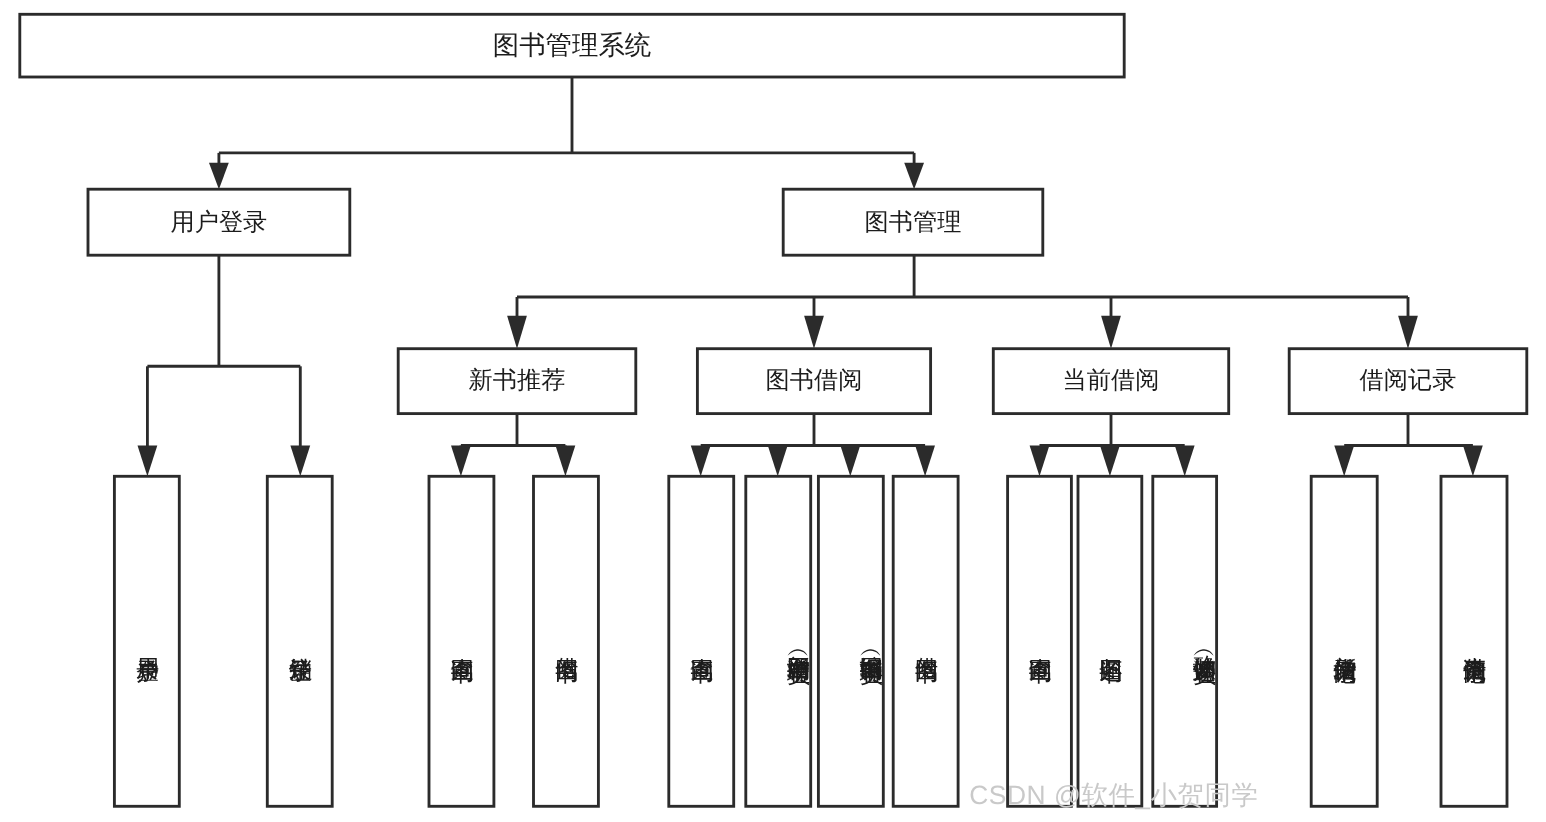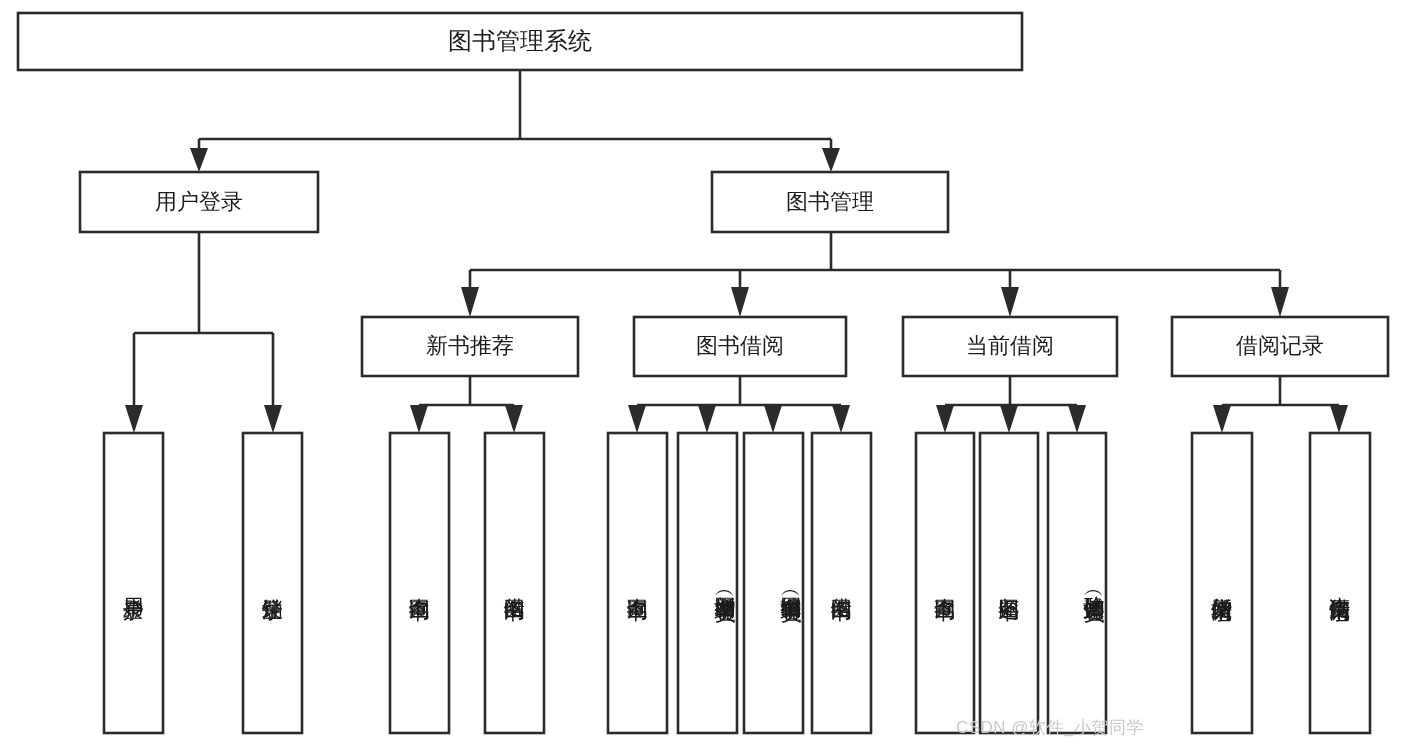--- a/index.html
+++ b/index.html
@@ -70,21 +70,21 @@
     pointer-events: none;
     display: flex;
     align-items: center;
     justify-content: center;
   }
   .watermark {
     position: absolute;
     right: 10px;
     bottom: 8px;
     font-family: "Liberation Sans", sans-serif;
-    font-size: 17px;
+    font-size: 24px;
     color: #c9c9c9;
     letter-spacing: 0.5px;
     white-space: nowrap;
   }
 </style>
 </head>
 <body>
 
 <div id="diagram-root">
 

